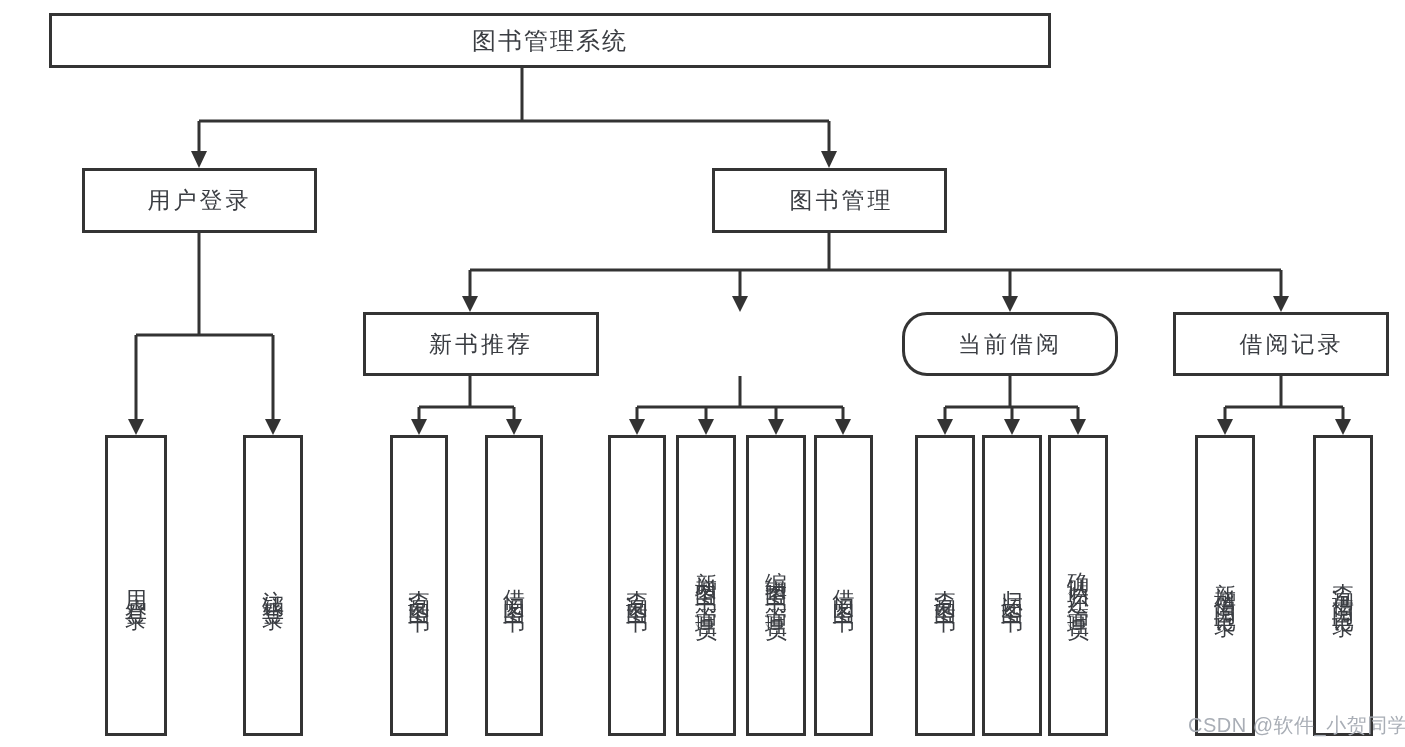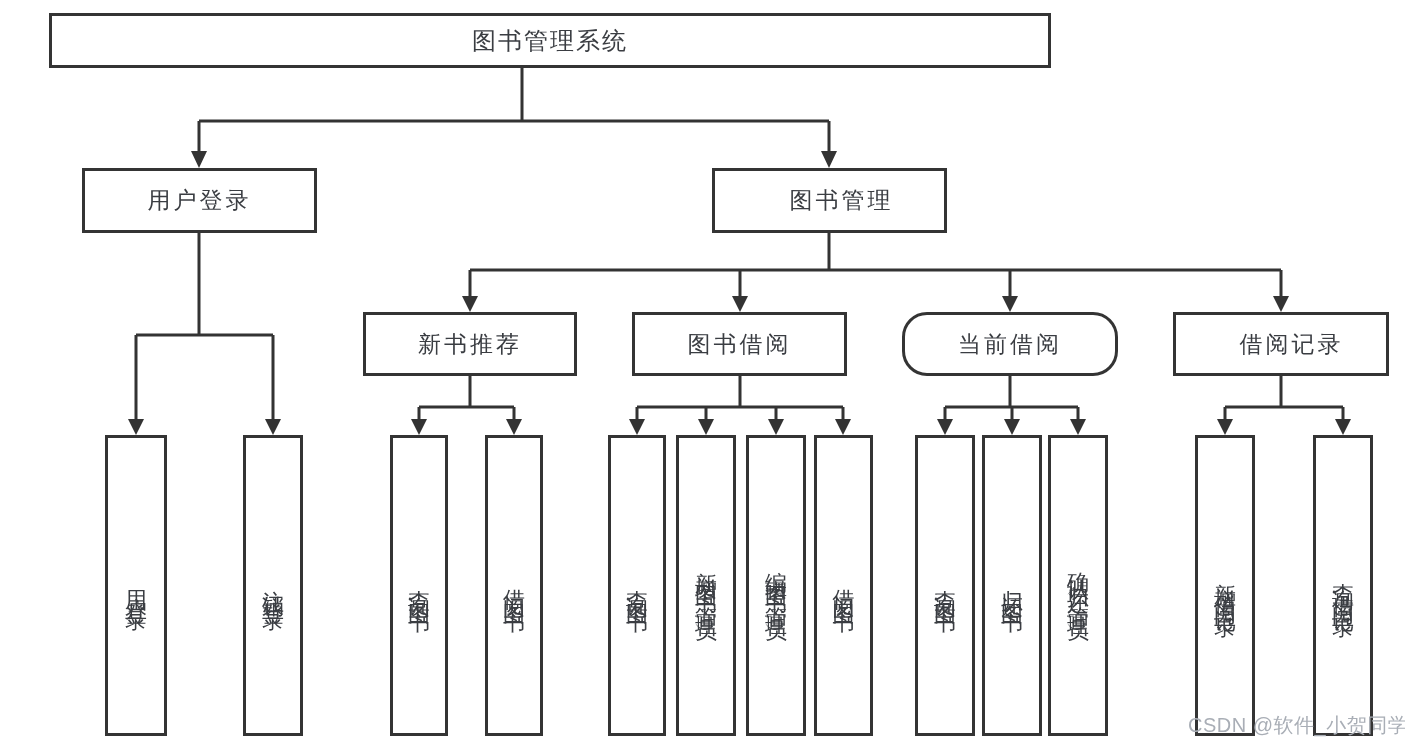--- a/index.html
+++ b/index.html
@@ -124,25 +124,22 @@
     <span class="hlabel">图书管理系统</span>
   </div>
 
   <div class="node l2" style="left:82px;top:168px;width:235px;height:65px;">
     <span class="hlabel">用户登录</span>
   </div>
   <div class="node l2" style="left:712px;top:168px;width:235px;height:65px;padding-left:24px;">
     <span class="hlabel">图书管理</span>
   </div>
 
-  <div class="node l3" style="left:363px;top:312px;width:214px;height:64px;">
+  <div class="node l3" style="left:363px;top:312px;width:236px;height:64px;">
     <span class="hlabel">新书推荐</span>
-  </div>
-  <div class="node l3" style="left:632px;top:312px;width:215px;height:64px;">
-    <span class="hlabel">图书借阅</span>
   </div>
   <div class="node l3" style="left:902px;top:312px;width:216px;height:64px;border-radius:25px;">
     <span class="hlabel">当前借阅</span>
   </div>
   <div class="node l3" style="left:1173px;top:312px;width:216px;height:64px;padding-left:21px;">
     <span class="hlabel">借阅记录</span>
   </div>
 
   <div class="node leaf" style="left:105px;top:435px;width:62px;height:301px;">
     <span class="vlabel">用户登录</span>

